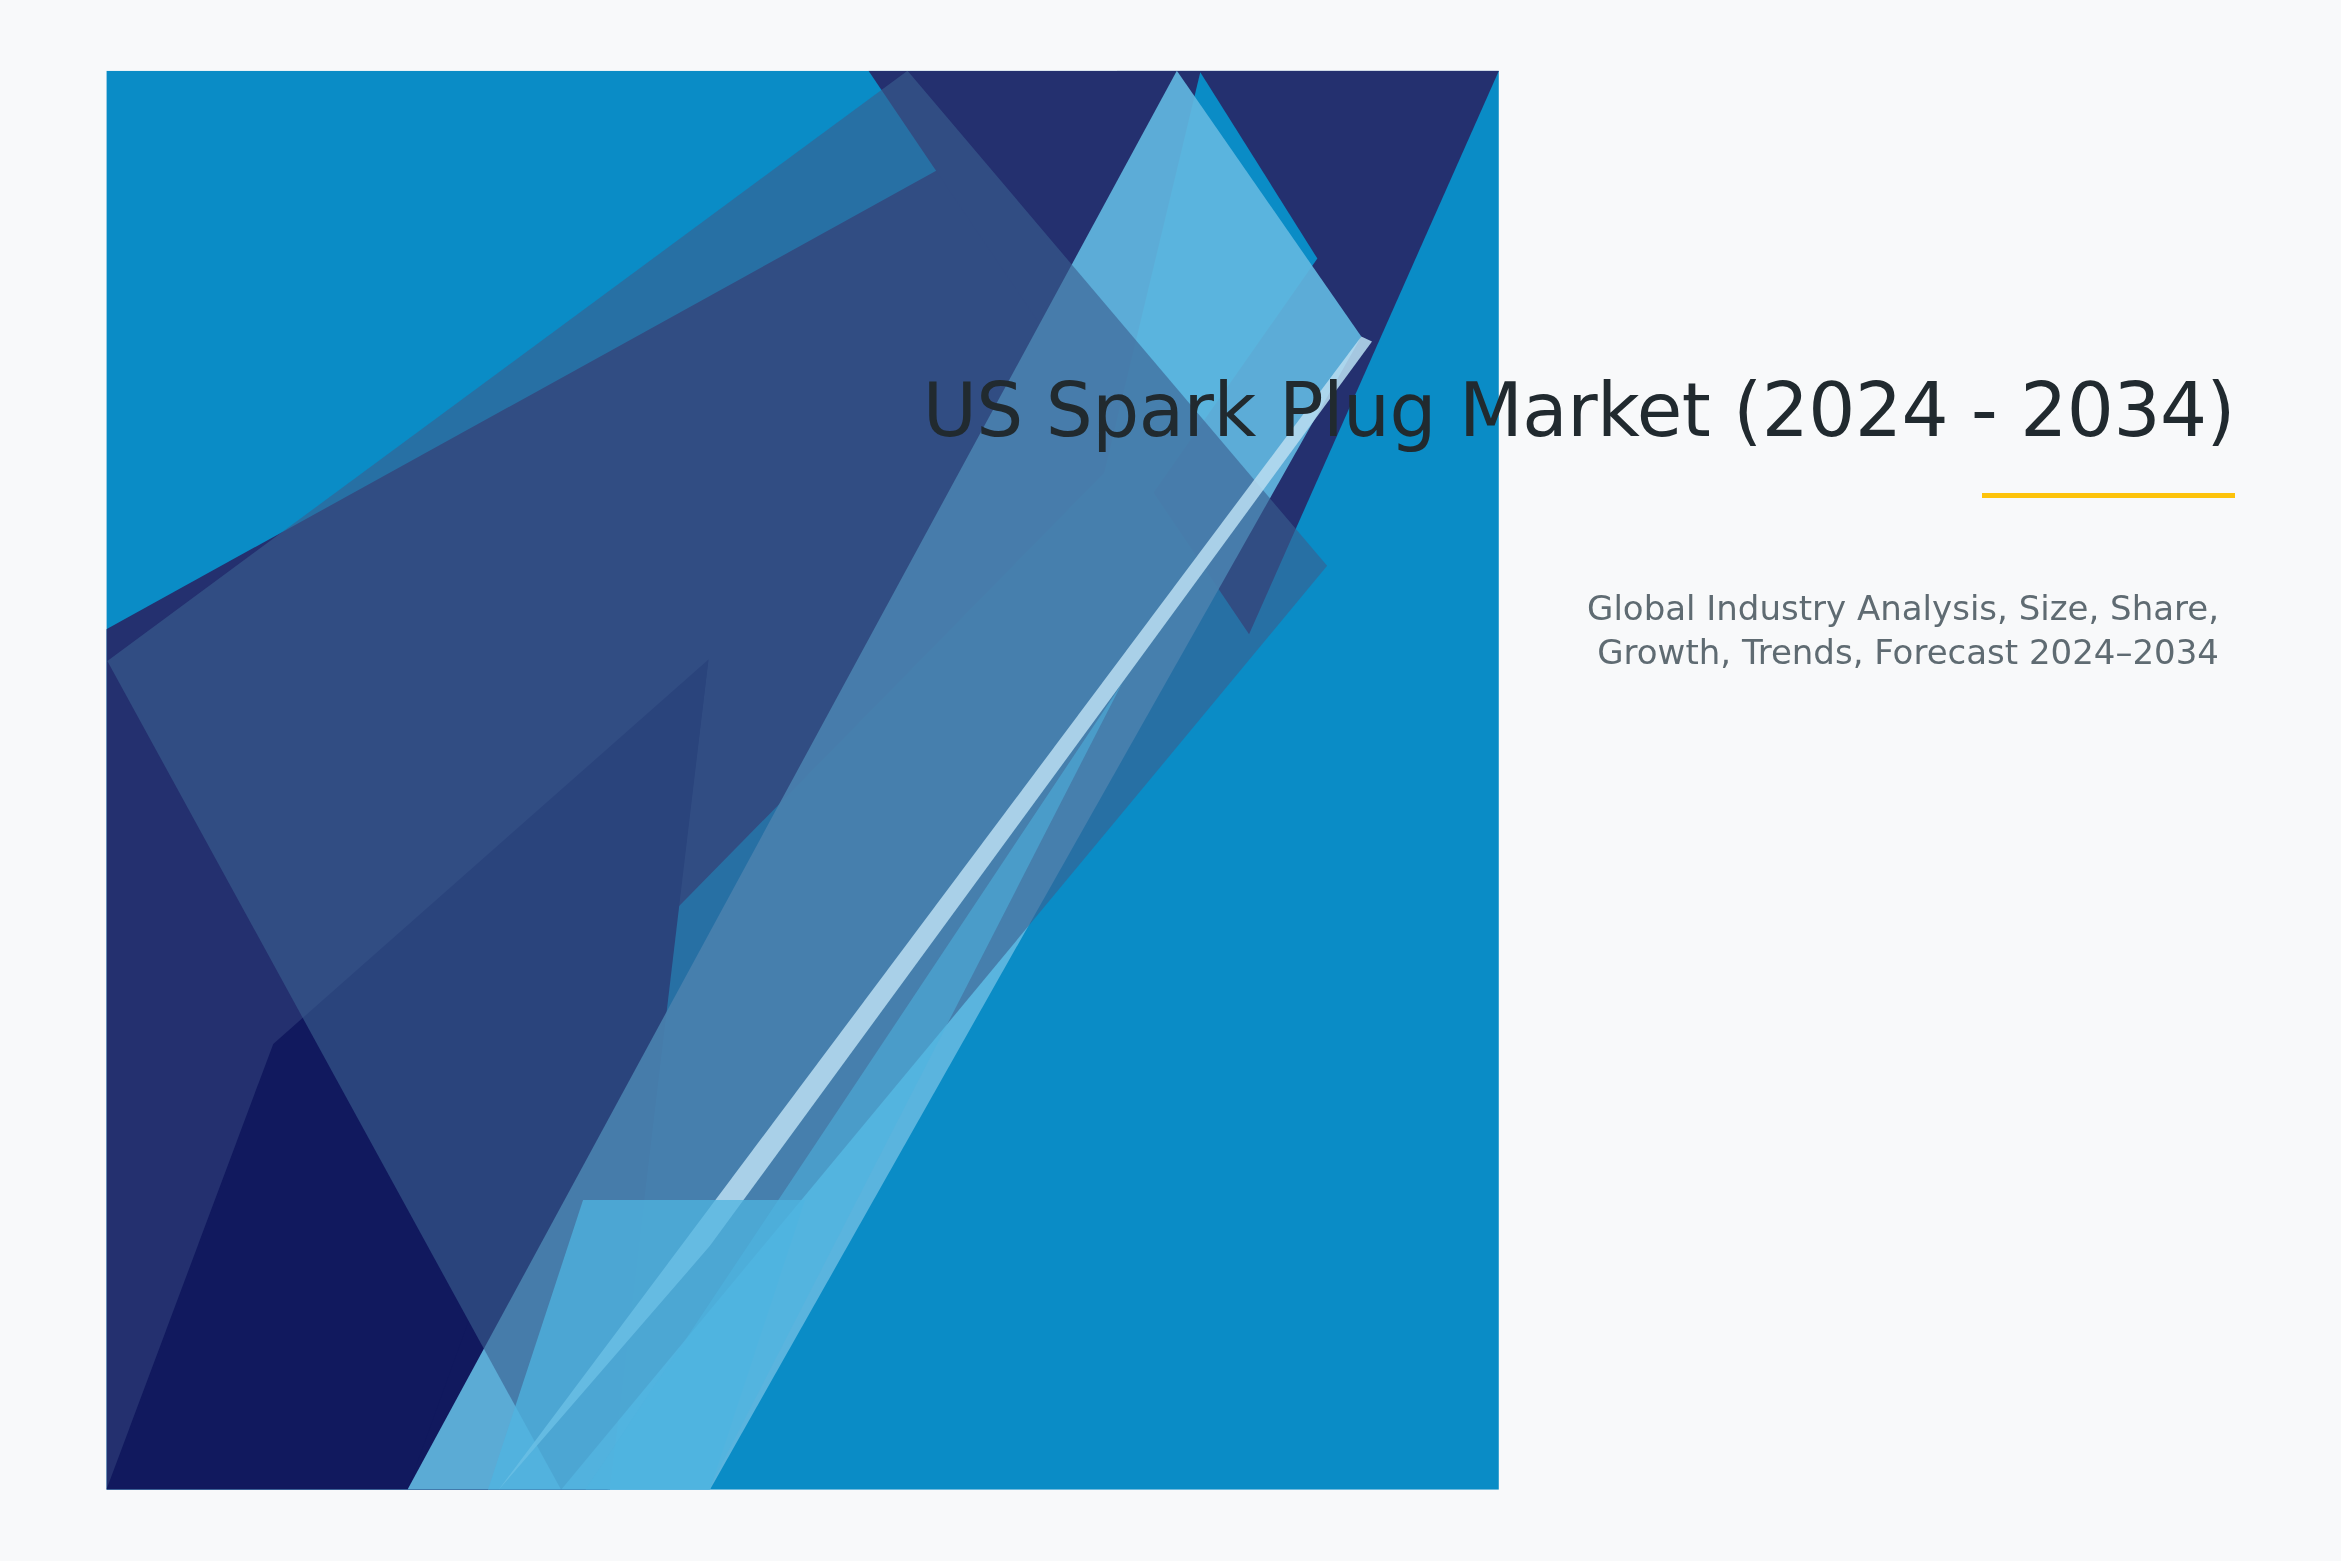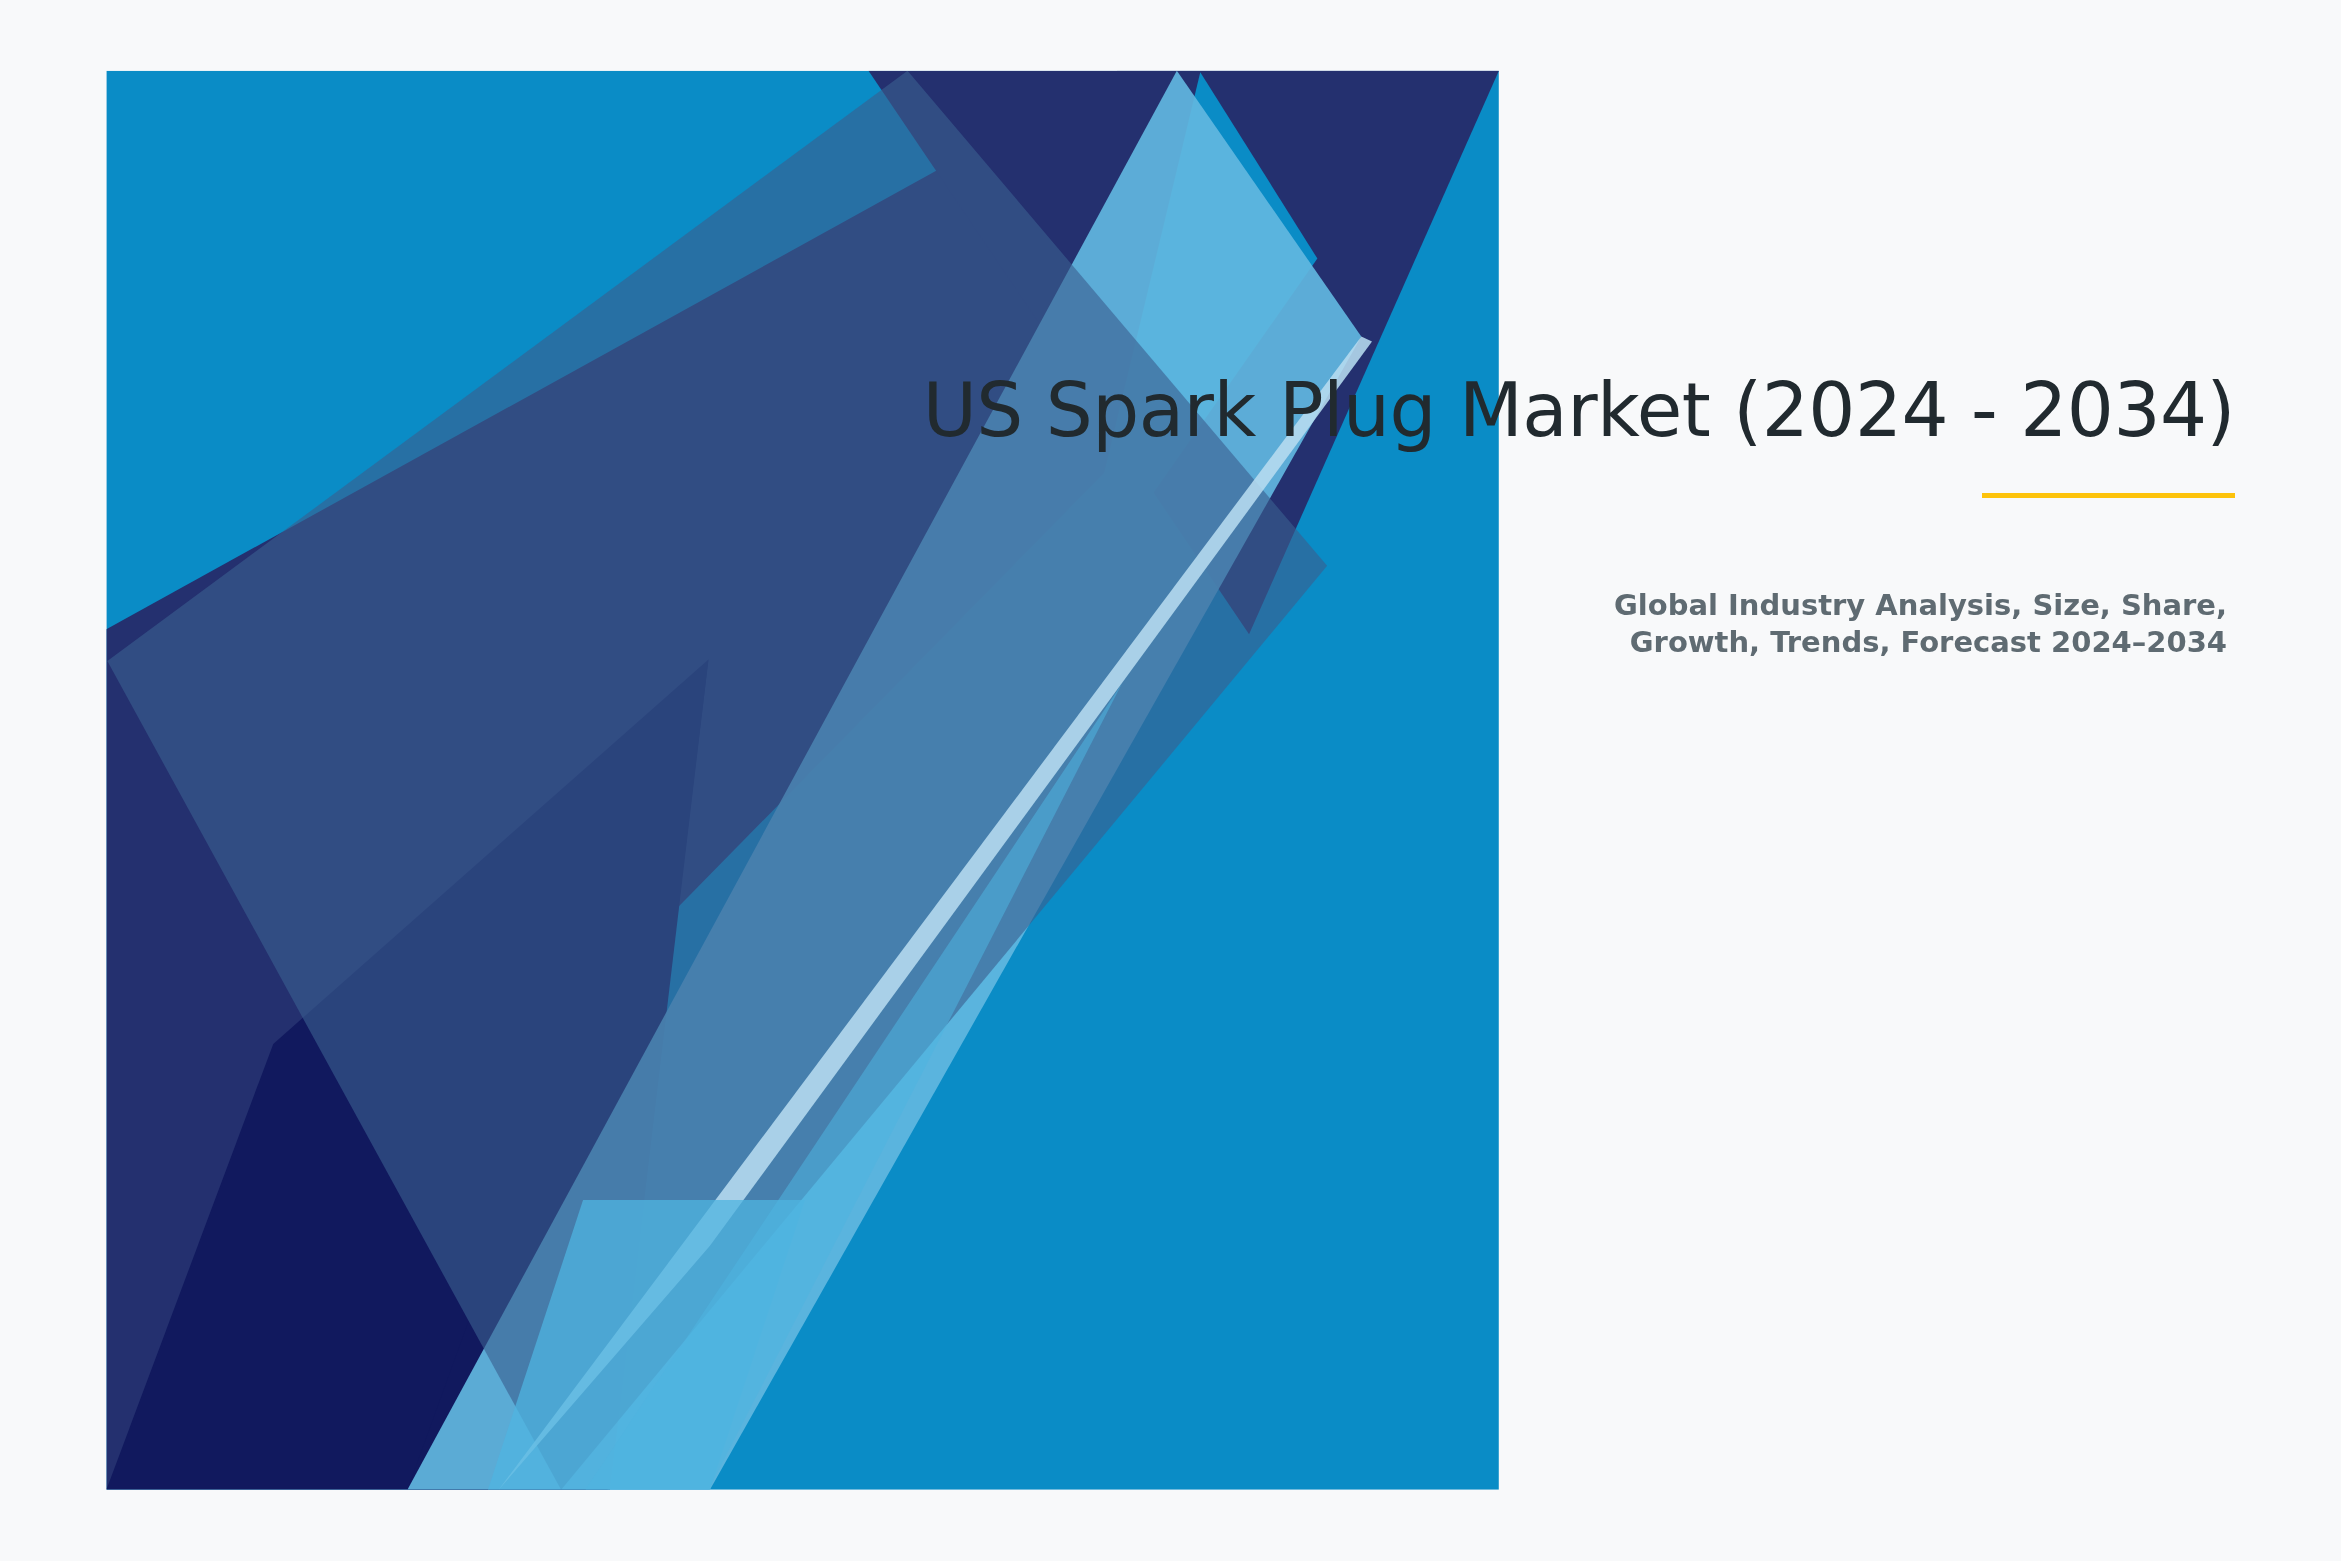--- a/index.html
+++ b/index.html
@@ -59,25 +59,25 @@
   }
 
   .accent-rule {
     width: 253px;
     height: 5.4px;
     background: #fdc30b;
     display: block;
   }
 
   .cover-subtitle {
-    margin: 8px;
+    margin: 16px;
     margin-top: 89px;
     font-family: "DejaVu Sans", "Liberation Sans", sans-serif;
-    font-weight: 700;
-    font-size: 29px;
+    font-weight: 400;
+    font-size: 34px;
     line-height: 1.28;
     color: #5f6b72;
     text-align: right;
     max-width: 634px;
     margin-left: auto;
   }
 </style>
 </head>
 <body>
 

